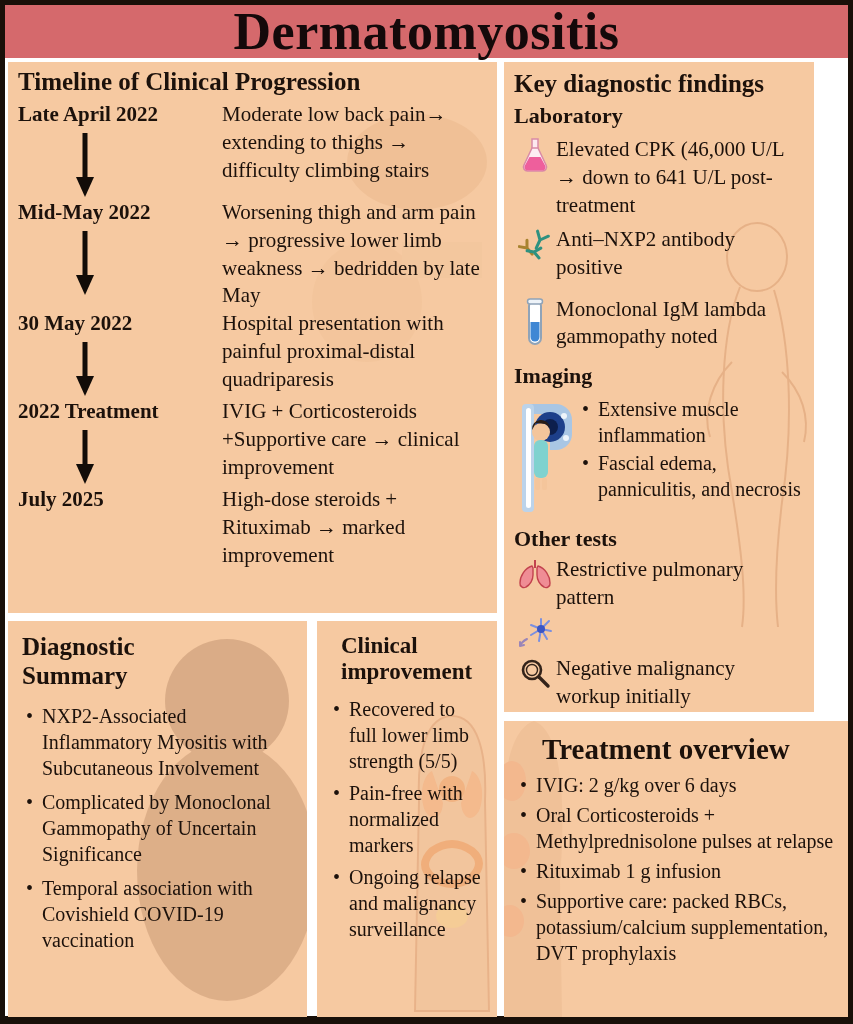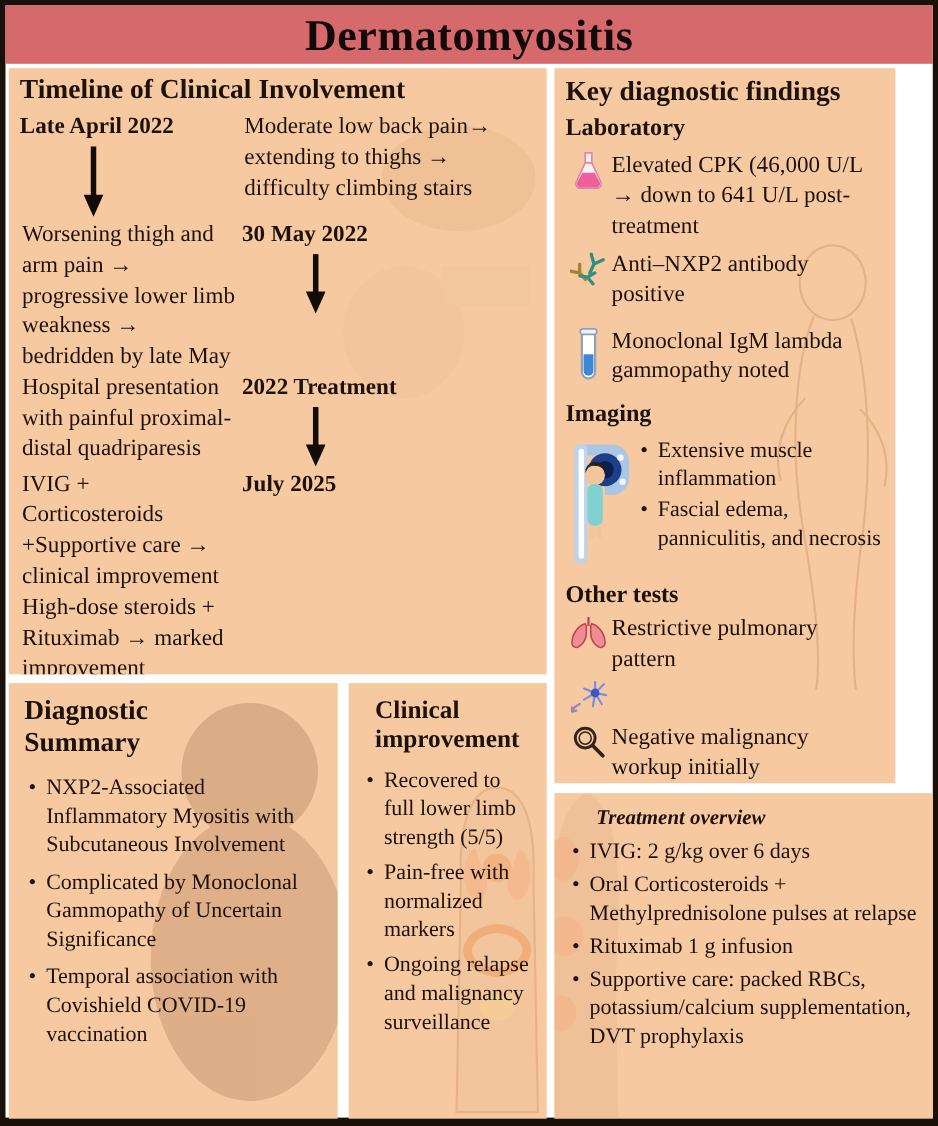--- a/index.html
+++ b/index.html
@@ -1,21 +1,21 @@
 <!DOCTYPE html>
 <html><head>
 <meta charset="utf-8">
 <style>
   html,body{margin:0;padding:0;background:#ffffff;}
   .frame{position:relative;width:853px;height:1024px;background:#191009;overflow:hidden;
          font-family:"Liberation Serif","DejaVu Serif",serif;color:#1c110b;}
   .page{position:absolute;left:5px;top:5px;right:5px;bottom:8px;background:#ffffff;}
   .titlebar{position:absolute;left:5px;top:5px;width:843px;height:53px;background:#d5696c;
             display:flex;align-items:center;justify-content:center;}
-  .titlebar h1{margin:0;font-size:40px;font-weight:bold;letter-spacing:.5px;color:#14090a;}
+  .titlebar h1{margin:0;font-size:52px;font-weight:bold;letter-spacing:.5px;color:#14090a;}
   .panel{position:absolute;background:#f6c9a1;overflow:hidden;}
   .p-timeline{left:8px;top:62px;width:489px;height:551px;padding:6px 10px;box-sizing:border-box;}
   .p-diag{left:504px;top:62px;width:310px;height:650px;padding:8px 10px;box-sizing:border-box;}
   .p-summary{left:8px;top:621px;width:299px;height:396px;padding:12px 14px;box-sizing:border-box;}
   .p-improve{left:317px;top:621px;width:180px;height:396px;padding:12px 12px;box-sizing:border-box;}
   .p-treat{left:504px;top:721px;width:344px;height:296px;padding:10px 12px;box-sizing:border-box;}
   .h-main{font-size:25px;font-weight:bold;margin:0 0 4px 0;line-height:1.15;}
   .h-sub{font-size:22px;font-weight:bold;margin:2px 0 2px 0;line-height:1.2;}
   .tl-grid{display:grid;grid-template-columns:196px 1fr;column-gap:6px;font-size:21px;line-height:1.33;}
   .tl-date{font-weight:bold;}
@@ -25,50 +25,57 @@
   .irow .icn{flex:0 0 42px;display:flex;justify-content:center;padding-top:2px;}
   .irow .txt{font-size:21px;line-height:1.32;}
   .img-block{display:flex;align-items:flex-start;}
   .img-block .icn{flex:0 0 64px;padding-top:6px;}
   ul.blist{list-style:none;margin:2px 0 2px 0;padding:0;}
   ul.blist li{position:relative;padding-left:20px;margin:2px 0;line-height:1.3;}
   ul.blist li::before{content:"•";position:absolute;left:4px;top:0;}
   .f20 li{font-size:20px;}
   .f19 li{font-size:20px;}
   .deco{position:absolute;pointer-events:none;}
-  .treat-head{font-size:19px;font-weight:bold;margin:2px 0 6px 26px;font-style:italic;}
+  .treat-head{font-size:29px;font-weight:bold;margin:2px 0 6px 26px;}
 </style>
 </head>
 <body>
 
 <div class="frame">
   <div class="page"></div>
 
   <div class="titlebar">
     <h1>Dermatomyositis</h1>
   </div>
 
   <div class="panel p-timeline">
     <svg class="deco" style="right:10px;top:40px;opacity:.35" width="180" height="260" viewBox="0 0 180 260">
       <ellipse cx="110" cy="60" rx="70" ry="48" fill="#e5b184"></ellipse>
       <ellipse cx="60" cy="200" rx="55" ry="60" fill="#e9b98a" opacity=".6"></ellipse>
       <rect x="95" y="140" width="80" height="36" fill="#eec49a"></rect>
     </svg>
-    <div class="h-main" style="position:relative">Timeline of Clinical Involvement</div>
+    <div class="h-main" style="position:relative">Timeline of Clinical Progression</div>
     <div class="tl-grid" style="position:relative">
 
       <div>
         <span class="tl-date">Late April 2022</span>
         <svg class="tl-arrow" width="18" height="64" viewBox="0 0 18 64">
           <rect x="6.5" y="0" width="5" height="46" fill="#120c08"></rect>
             <polygon points="0,44 18,44 9,64" fill="#120c08"></polygon>
         </svg>
       </div>
       <div class="tl-text">Moderate low back pain→ extending to thighs → difficulty climbing stairs</div>
 
+      <div>
+        <span class="tl-date">Mid-May 2022</span>
+        <svg class="tl-arrow" width="18" height="64" viewBox="0 0 18 64">
+          <rect x="6.5" y="0" width="5" height="46" fill="#120c08"></rect>
+            <polygon points="0,44 18,44 9,64" fill="#120c08"></polygon>
+        </svg>
+      </div>
       <div class="tl-text">Worsening thigh and arm pain → progressive lower limb weakness → bedridden by late May</div>
 
       <div>
         <span class="tl-date">30 May 2022</span>
         <svg class="tl-arrow" width="18" height="54" viewBox="0 0 18 54">
           <rect x="6.5" y="0" width="5" height="36" fill="#120c08"></rect>
             <polygon points="0,34 18,34 9,54" fill="#120c08"></polygon>
         </svg>
       </div>
       <div class="tl-text">Hospital presentation with painful proximal-distal quadriparesis</div>

